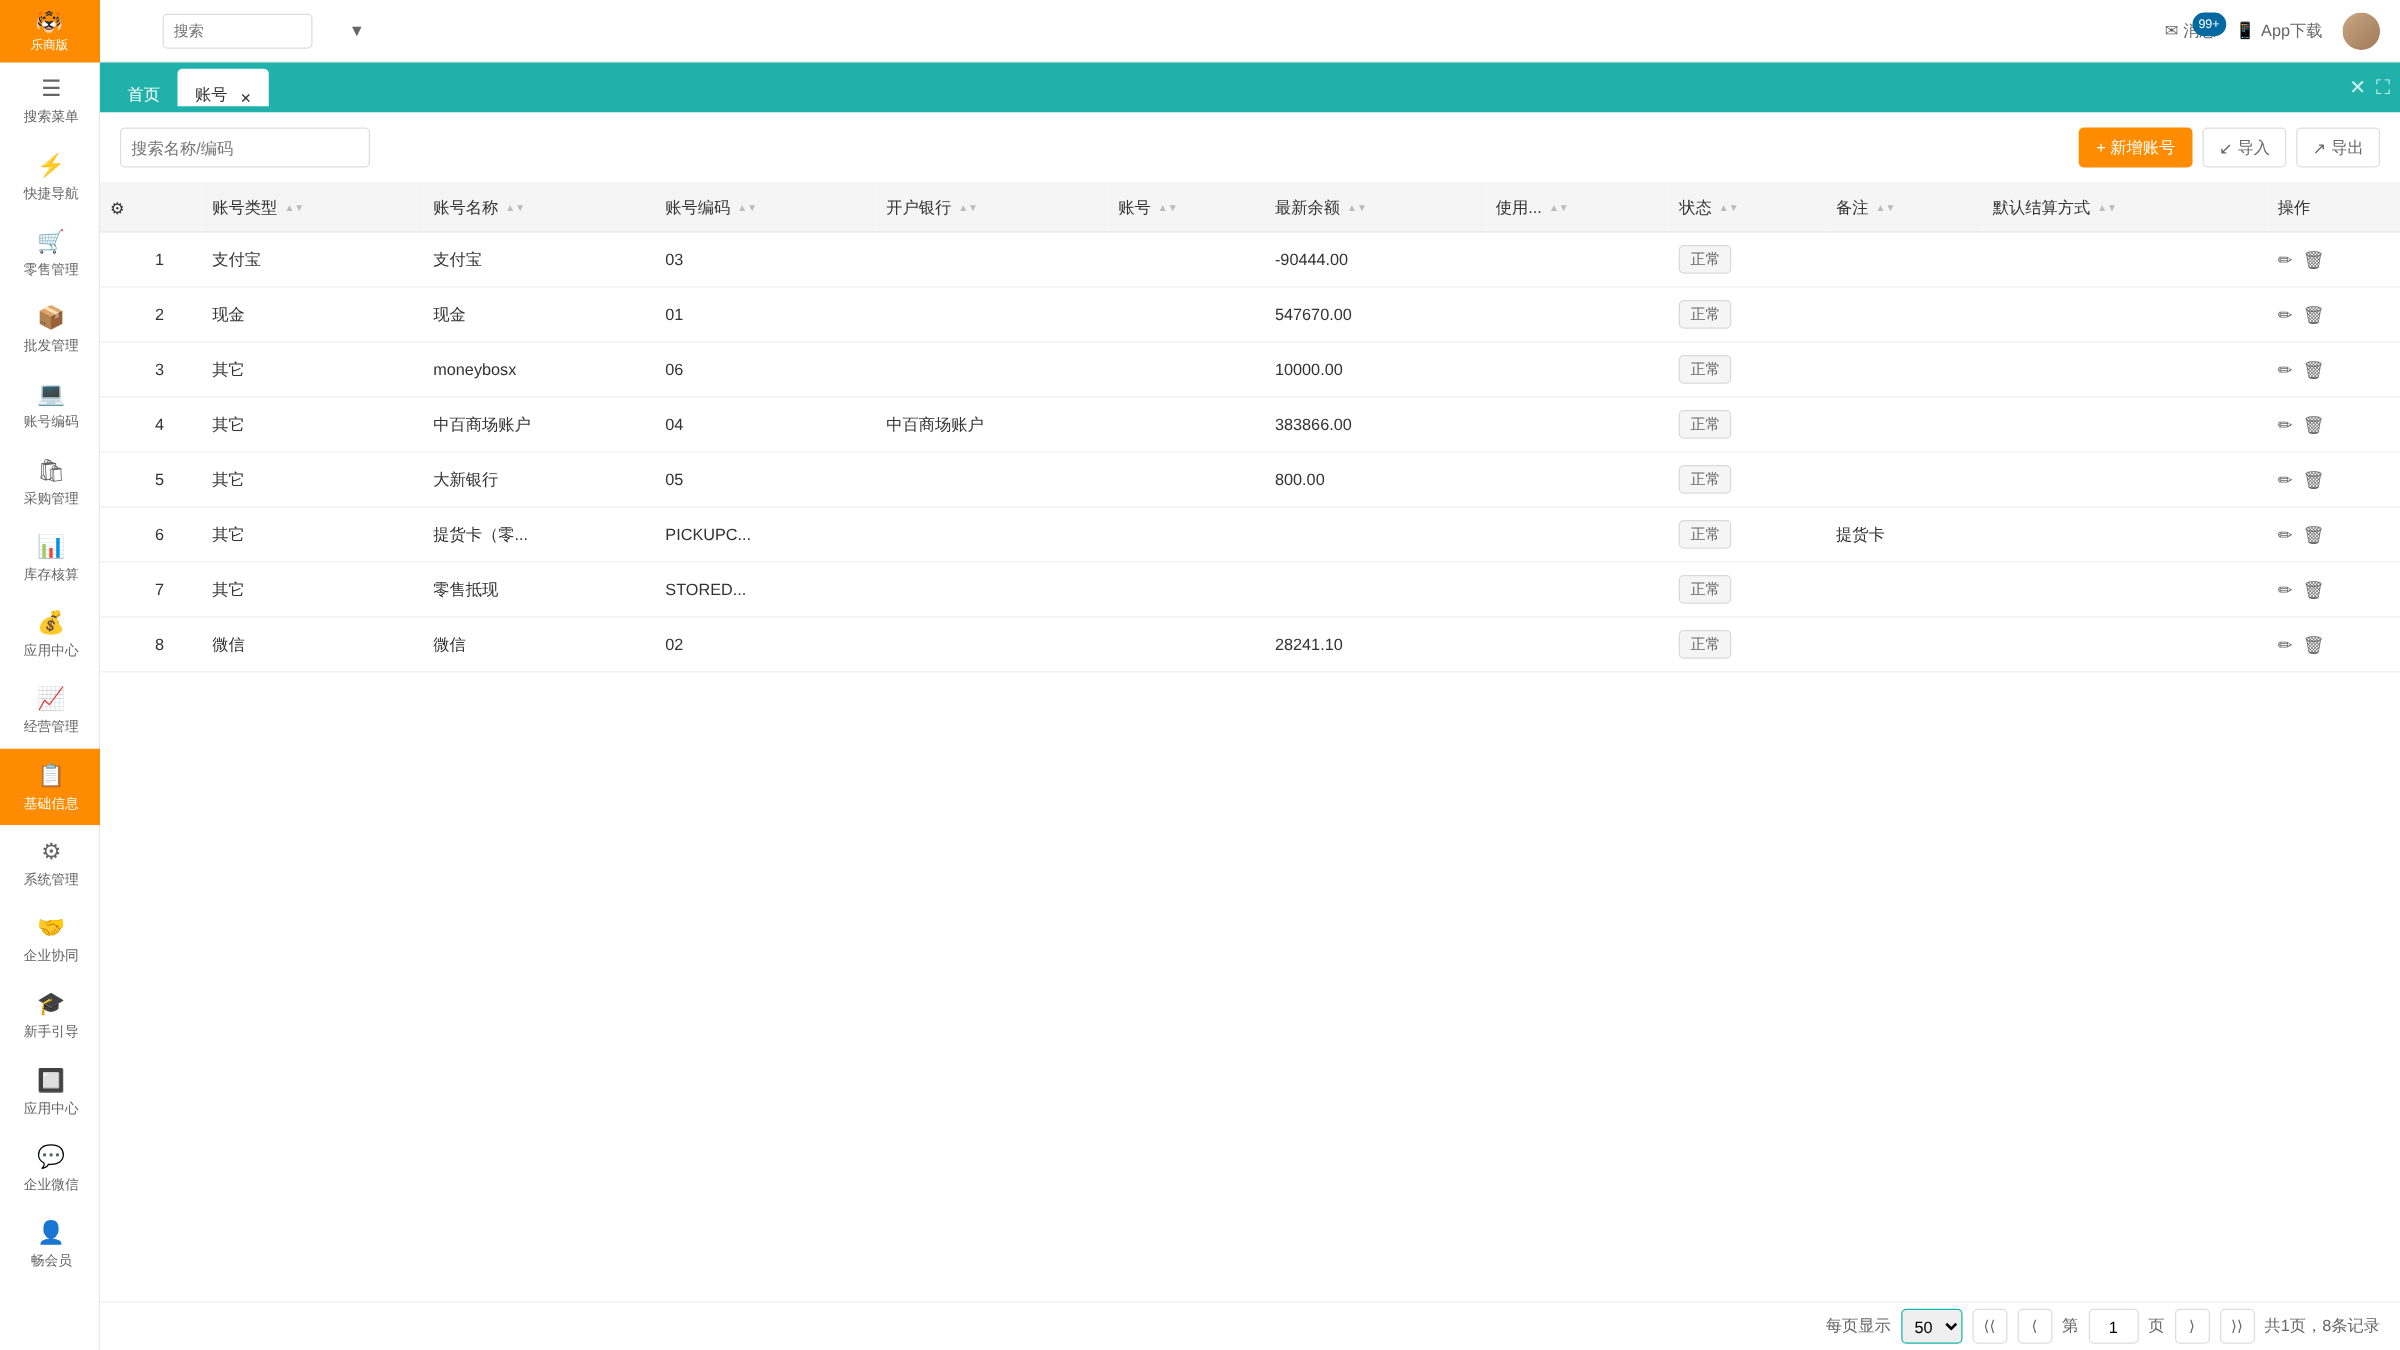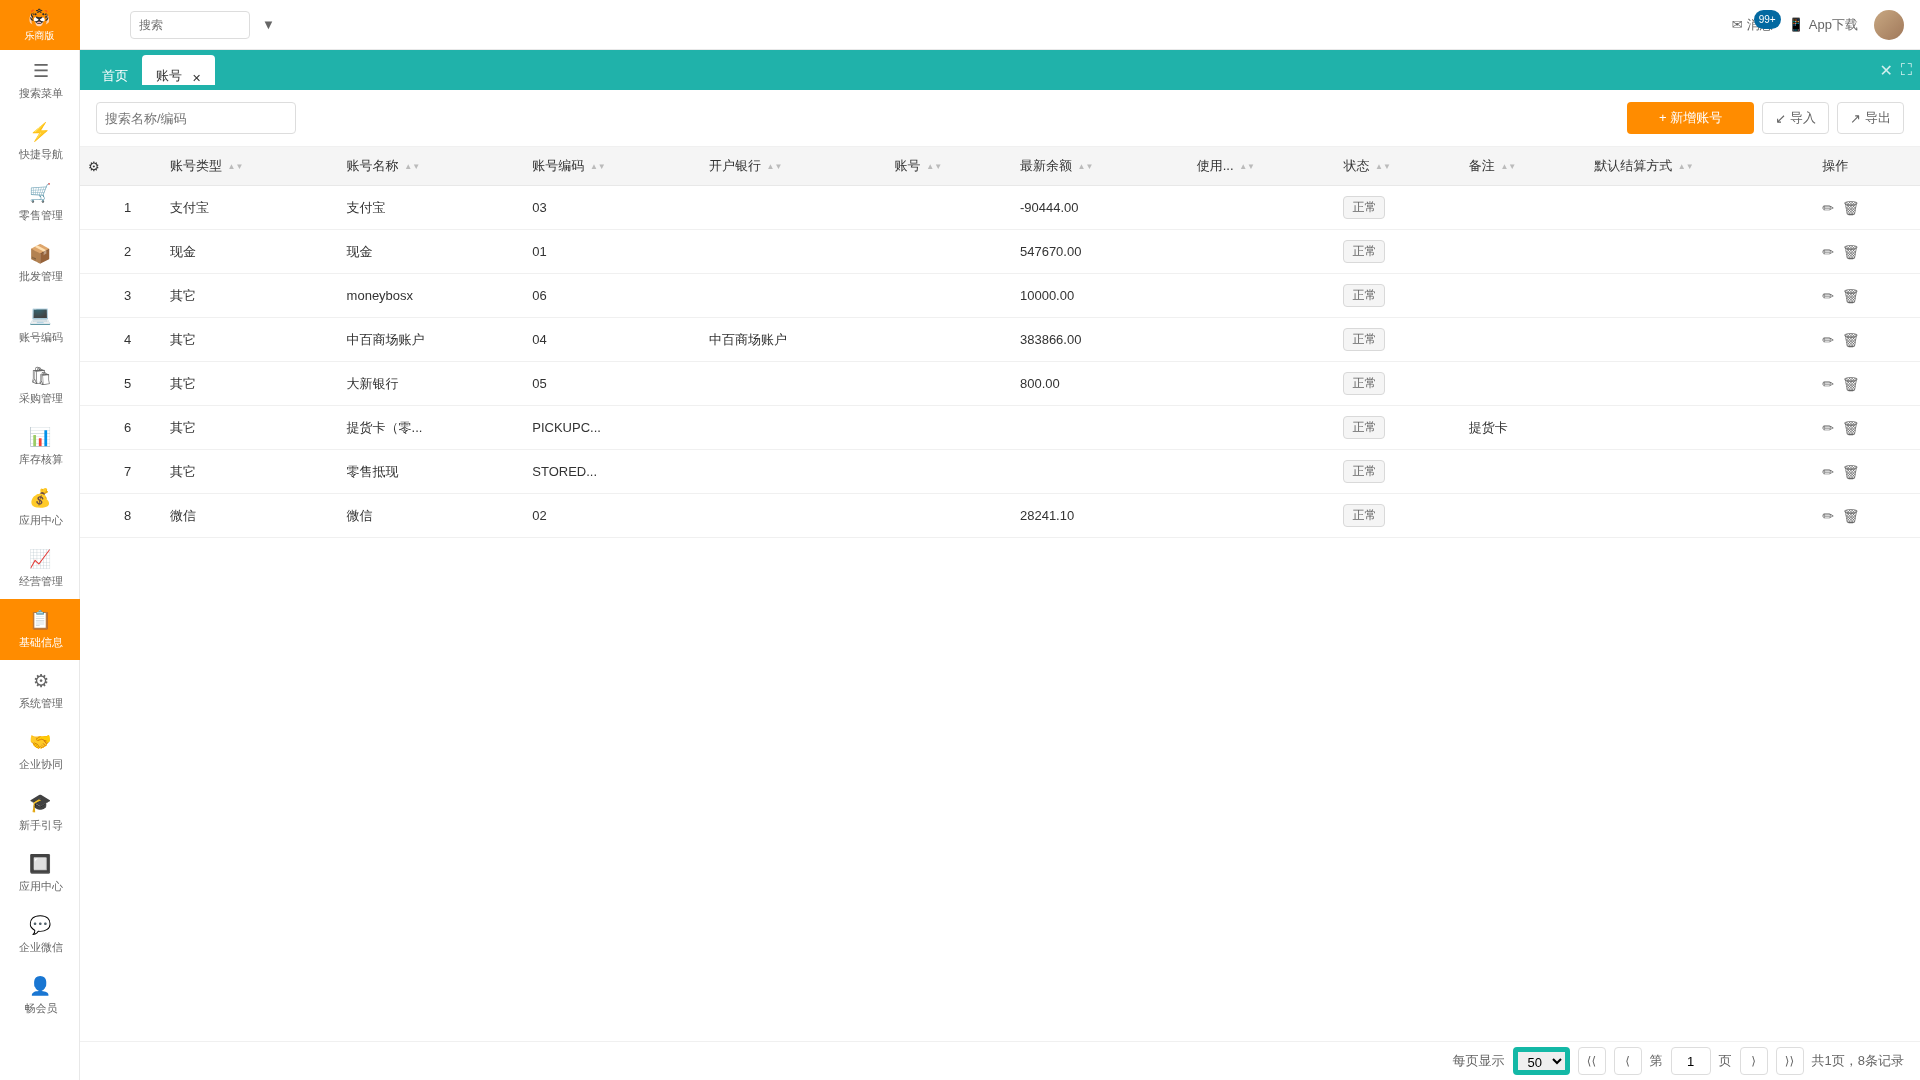--- a/index.html
+++ b/index.html
@@ -14,21 +14,21 @@
     .sidebar-item { width: 80px; padding: 10px 4px; display: flex; flex-direction: column; align-items: center; cursor: pointer; color: #666; font-size: 12px; gap: 4px; border-left: 3px solid transparent; }
     .sidebar-item.active { background: #ff8c00; color: #fff; }
     .sidebar-item .icon { font-size: 18px; }
     .sidebar-item .label { font-size: 11px; text-align: left; }
 
     
     .main { flex: 1; display: flex; flex-direction: column; overflow: hidden; }
 
     
     .topbar { height: 50px; background: #fff; display: flex; align-items: center; justify-content: space-between; padding: 0 16px; border-bottom: 1px solid #e8e8e8; flex-shrink: 0; }
-    .topbar-left { display: flex; align-items: center; gap: 12px; padding-left: 34px; }
+    .topbar-left { display: flex; align-items: center; gap: 29px; padding-left: 34px; }
     .topbar-search { width: 120px; height: 28px; border: 1px solid #ddd; border-radius: 4px; padding: 0 8px; font-size: 12px; color: #999; }
     .topbar-dropdown { display: flex; align-items: center; gap: 4px; color: #666; cursor: pointer; font-size: 13px; }
     .topbar-right { display: flex; align-items: center; gap: 16px; }
     .topbar-msg { display: flex; align-items: center; gap: 4px; font-size: 13px; color: #666; cursor: pointer; position: relative; }
     .badge { background: #0369a1; color: #fff; border-radius: 10px; font-size: 10px; padding: 4px 5px; position: absolute; top: -6px; right: -8px; }
     .topbar-app { display: flex; align-items: center; gap: 4px; font-size: 13px; color: #666; cursor: pointer; }
     .avatar { width: 30px; height: 30px; border-radius: 50%; background: #ccc; overflow: hidden; }
     .avatar-img { width: 100%; height: 100%; background: linear-gradient(135deg, #c8a882, #a0785a); }
 
     
@@ -41,39 +41,39 @@
 
     
     .content { flex: 1; background: #fff; overflow: auto; display: flex; flex-direction: column; }
 
     
     .toolbar { padding: 12px 16px; display: flex; align-items: center; justify-content: space-between; border-bottom: 1px solid #f0f0f0; }
     .search-box { display: flex; align-items: center; border: 1px solid #ddd; border-radius: 4px; overflow: hidden; width: 200px; height: 32px; gap: 41px; }
     .search-input { flex: 1; border: none; outline: none; padding: 0 8px; font-size: 13px; color: #999; }
     .search-btn { width: 32px; height: 32px; background: #f5f5f5; border: none; cursor: pointer; display: flex; align-items: center; justify-content: center; color: #999; font-size: 14px; }
     .toolbar-right { display: flex; align-items: center; gap: 8px; }
-    .btn-add { background: #ff8c00; color: #fff; border: none; border-radius: 4px; padding: 0 32px; height: 32px; cursor: pointer; font-size: 13px; display: flex; align-items: center; gap: 4px; }
+    .btn-add { background: #ff8c00; color: #fff; border: none; border-radius: 4px; padding: 0 14px; height: 32px; cursor: pointer; font-size: 13px; display: flex; align-items: center; gap: 4px; }
     .btn-import, .btn-export { background: #fff; color: #666; border: 1px solid #ddd; border-radius: 4px; padding: 0 12px; height: 32px; cursor: pointer; font-size: 13px; display: flex; align-items: center; gap: 4px; }
 
     
     .table-wrap { flex: 1; overflow: auto; }
     table { width: 100%; border-collapse: collapse; }
     thead tr { background: #f5f5f5; }
     th { padding: 10px 8px; text-align: left; font-weight: normal; color: #333; font-size: 13px; border-bottom: 1px solid #e8e8e8; white-space: nowrap; }
     th .sort-icons { display: inline-flex; flex-direction: column; font-size: 8px; vertical-align: middle; margin-left: 2px; color: #bbb; line-height: 1; }
     td { padding: 10px 8px; border-bottom: 1px solid #f0f0f0; color: #333; font-size: 13px; white-space: nowrap; }
     .gear-col { width: 36px; }
     .status-badge { background: #f5f5f5; color: #666; border: 1px solid #d9d9d9; border-radius: 4px; padding: 2px 8px; font-size: 12px; display: inline-block; }
     .action-btns { display: flex; gap: 8px; }
     .action-edit { color: #666; cursor: pointer; font-size: 14px; }
     .action-delete { color: #666; cursor: pointer; font-size: 14px; }
 
     
     .pagination { height: 39px; display: flex; align-items: center; justify-content: flex-end; padding: 0 16px; gap: 8px; border-top: 1px solid #f0f0f0; font-size: 13px; color: #666; }
-    .page-size-select { border: 5px solid #14b8a6; border-radius: 4px; padding: 2px 6px; font-size: 13px; height: 28px; }
+    .page-size-select { border: 1px solid #14b8a6; border-radius: 4px; padding: 2px 6px; font-size: 13px; height: 28px; }
     .page-btn { width: 28px; height: 28px; border: 1px solid #ddd; border-radius: 4px; background: #fff; cursor: pointer; display: flex; align-items: center; justify-content: center; color: #666; font-size: 12px; }
     .page-btn:disabled { opacity: 0.4; cursor: not-allowed; }
     .page-input { width: 40px; height: 28px; border: 1px solid #ddd; border-radius: 4px; text-align: center; font-size: 13px; }
   </style>
 </head>
 <body>
 
 <div class="sidebar">
   <div class="sidebar-logo">
     <div class="sidebar-logo-img">

